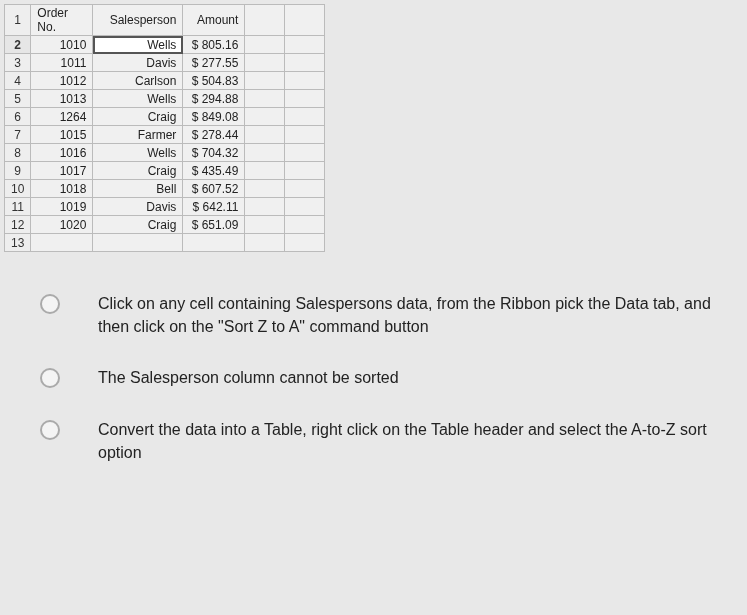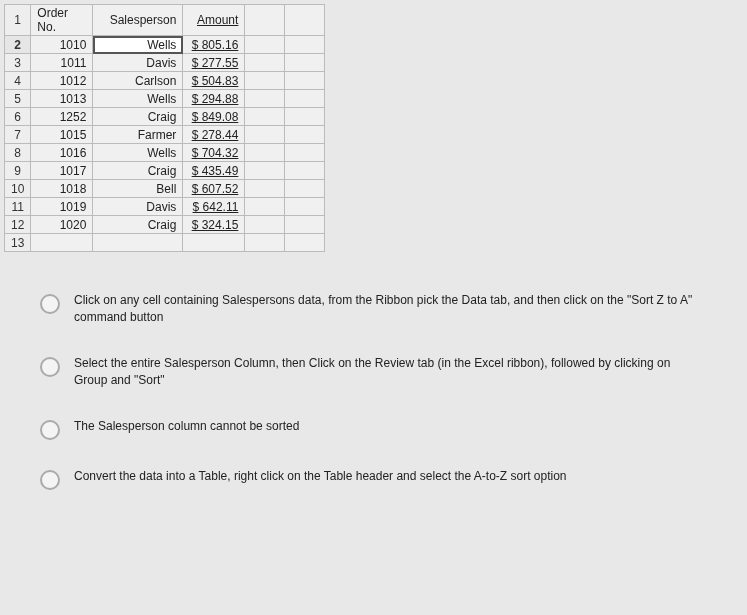--- a/index.html
+++ b/index.html
@@ -40,21 +40,21 @@
   }
   .spreadsheet .hdr {
     font-weight: normal;
     text-align: right;
     background: #f0f0f0;
     margin-left: 43px;
   }
   .spreadsheet .hdr.left { text-align: left; }
   .spreadsheet .colA { width: 62px; }
   .spreadsheet .colB { width: 90px; }
-  .spreadsheet .colC { width: 62px; text-decoration: underline; }
+  .spreadsheet .colC { width: 62px; }
   .spreadsheet .colD { width: 40px; border-right:1px solid #bbb;}
   .spreadsheet .colE { width: 40px; }
   .spreadsheet .active {
     outline: 2px solid #555;
     outline-offset: -2px;
     background: #fff;
   }
   .spreadsheet .empty { background:#f0f0f0; }
   .options {
     margin: 40px 20px 0 40px;
@@ -68,24 +68,25 @@
     flex: 0 0 20px;
     width: 20px;
     height: 20px;
     border: 2px solid #aaa;
     border-radius: 50%;
     margin-right: 14px;
     margin-top: 2px;
     background: #f4f4f4;
   }
   .option-text {
-    font-size: 12px;
+    font-size: 16px;
     line-height: 1.45;
     color: #222;
     max-width: 620px;
+    margin-left: 24px;
   }
 </style>
 </head>
 <body>
 
 <table class="spreadsheet">
   <tbody>
       <tr>
     <td class="rowhead">1</td>
     <td class="hdr left colA">Order No.</td>
@@ -121,21 +122,21 @@
   <tr>
     <td class="rowhead">5</td>
     <td class="colA">1013</td>
     <td class="colB">Wells</td>
     <td class="colC">$ 294.88</td>
     <td class="empty colD"></td>
     <td class="empty colE"></td>
   </tr>
   <tr>
     <td class="rowhead">6</td>
-    <td class="colA">1252</td>
+    <td class="colA">1264</td>
     <td class="colB">Craig</td>
     <td class="colC">$ 849.08</td>
     <td class="empty colD"></td>
     <td class="empty colE"></td>
   </tr>
   <tr>
     <td class="rowhead">7</td>
     <td class="colA">1015</td>
     <td class="colB">Farmer</td>
     <td class="colC">$ 278.44</td>
@@ -171,43 +172,39 @@
     <td class="colA">1019</td>
     <td class="colB">Davis</td>
     <td class="colC">$ 642.11</td>
     <td class="empty colD"></td>
     <td class="empty colE"></td>
   </tr>
   <tr>
     <td class="rowhead">12</td>
     <td class="colA">1020</td>
     <td class="colB">Craig</td>
-    <td class="colC">$ 324.15</td>
+    <td class="colC">$ 651.09</td>
     <td class="empty colD"></td>
     <td class="empty colE"></td>
   </tr>
   <tr>
     <td class="rowhead">13</td>
     <td class="empty colA"></td>
     <td class="empty colB"></td>
     <td class="empty colC"></td>
     <td class="empty colD"></td>
     <td class="empty colE"></td>
   </tr>
 </tbody>
   </table>
 
 <div class="options">
   <div class="option">
     <div class="radio"></div>
     <div class="option-text">Click on any cell containing Salespersons data, from the Ribbon pick the Data tab, and then click on the "Sort Z to A" command button</div>
-  </div>
-  <div class="option">
-    <div class="radio"></div>
-    <div class="option-text">Select the entire Salesperson Column, then Click on the Review tab (in the Excel ribbon), followed by clicking on Group and "Sort"</div>
   </div>
   <div class="option">
     <div class="radio"></div>
     <div class="option-text">The Salesperson column cannot be sorted</div>
   </div>
   <div class="option">
     <div class="radio"></div>
     <div class="option-text">Convert the data into a Table, right click on the Table header and select the A-to-Z sort option</div>
   </div>
 </div>

